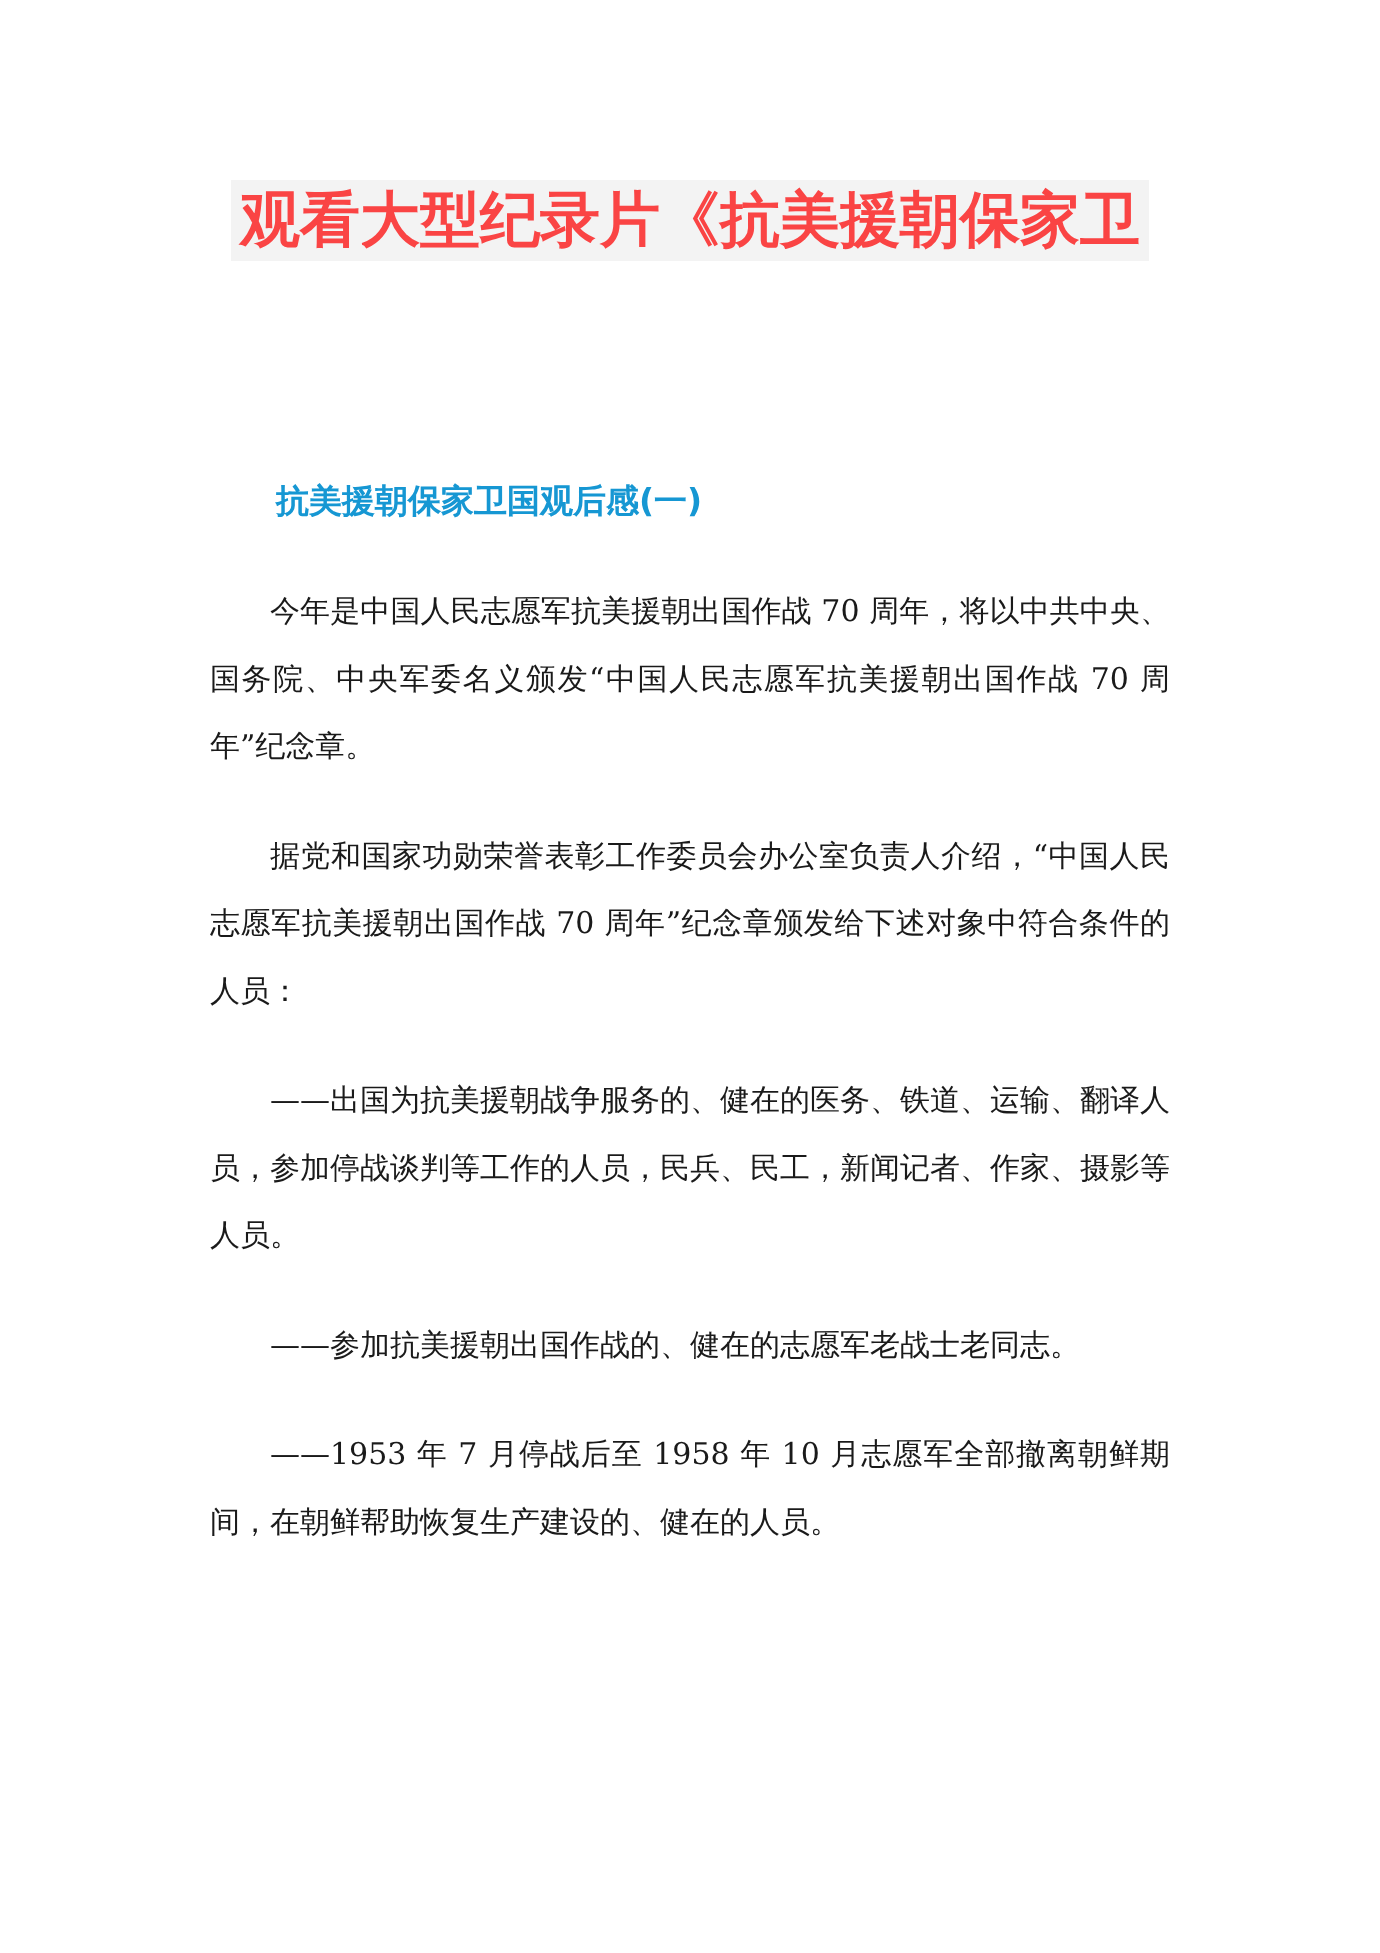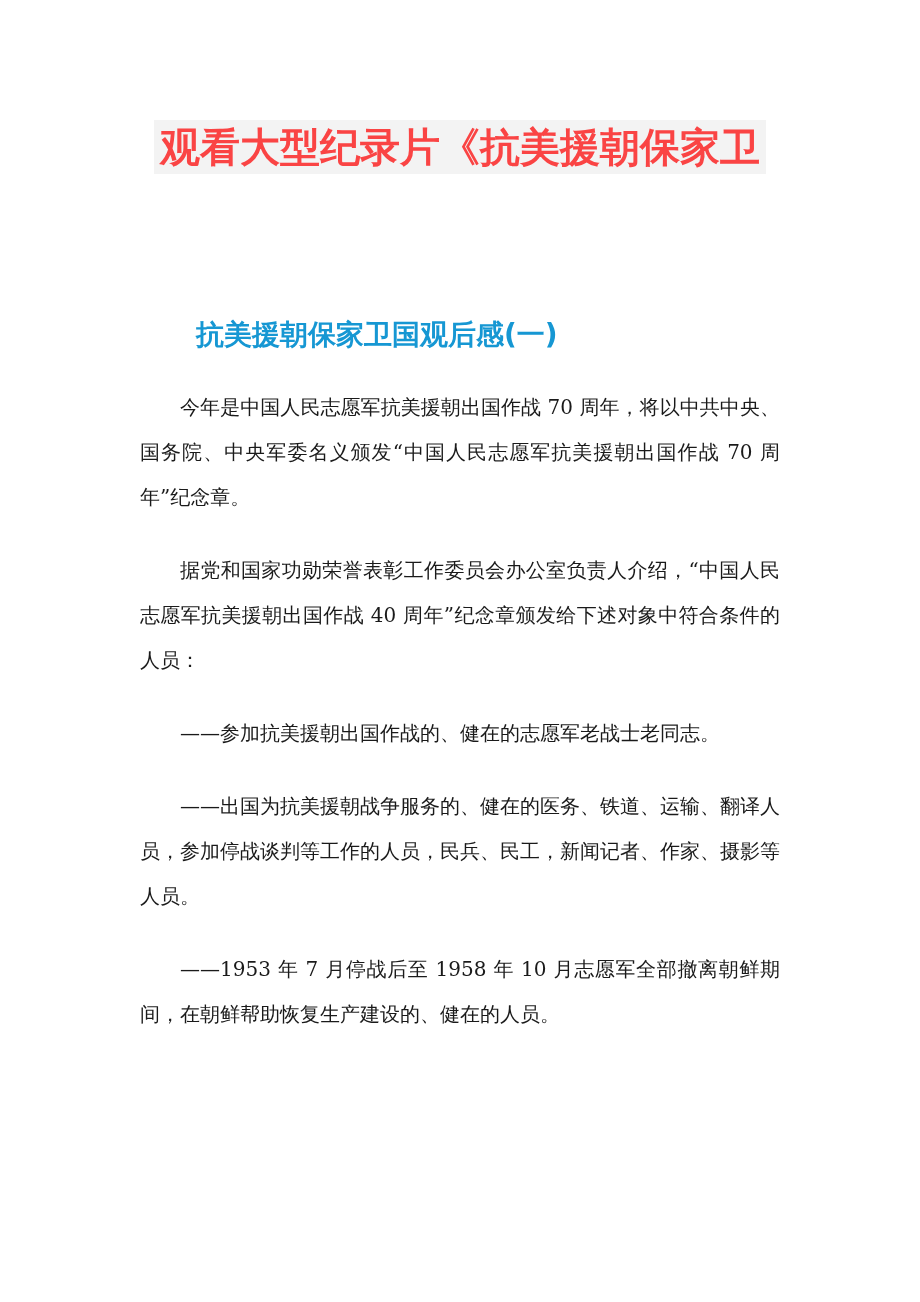--- a/index.html
+++ b/index.html
@@ -54,21 +54,21 @@
   }
   .title-line .hl + .hl{
     margin-left:10px;
   }
   
   .section-heading{
     margin:138px 0 0 0;
     padding:0;
     font-family:"DejaVu Sans","Liberation Sans",sans-serif;
     font-weight:bold;
-    font-size:28px;
+    font-size:22px;
     line-height:45px;
     color:var(--heading-blue);
     text-indent:2em;
   }
   
   .para{
     margin:28px 0 0 0;
     padding:0;
     font-size:20px;
     line-height:45px;
@@ -86,22 +86,22 @@
   <div class="content">
 
     <h1 class="title">
       <span class="title-line"><span class="hl">观看大型纪录片《抗美援朝保家卫</span></span>
     </h1>
 
     <h2 class="section-heading">抗美援朝保家卫国观后感(一)</h2>
 
     <p class="para">今年是中国人民志愿军抗美援朝出国作战 70 周年，将以中共中央、国务院、中央军委名义颁发“中国人民志愿军抗美援朝出国作战 70 周年”纪念章。</p>
 
-    <p class="para">据党和国家功勋荣誉表彰工作委员会办公室负责人介绍，“中国人民志愿军抗美援朝出国作战 40 周年”纪念章颁发给下述对象中符合条件的人员：</p>
+    <p class="para">据党和国家功勋荣誉表彰工作委员会办公室负责人介绍，“中国人民志愿军抗美援朝出国作战 70 周年”纪念章颁发给下述对象中符合条件的人员：</p>
+
+    <p class="para">——出国为抗美援朝战争服务的、健在的医务、铁道、运输、翻译人员，参加停战谈判等工作的人员，民兵、民工，新闻记者、作家、摄影等人员。</p>
 
     <p class="para">——参加抗美援朝出国作战的、健在的志愿军老战士老同志。</p>
-
-    <p class="para">——出国为抗美援朝战争服务的、健在的医务、铁道、运输、翻译人员，参加停战谈判等工作的人员，民兵、民工，新闻记者、作家、摄影等人员。</p>
 
     <p class="para">——1953 年 7 月停战后至 1958 年 10 月志愿军全部撤离朝鲜期间，在朝鲜帮助恢复生产建设的、健在的人员。</p>
 
   </div>
 </div>
 
 </body></html>

